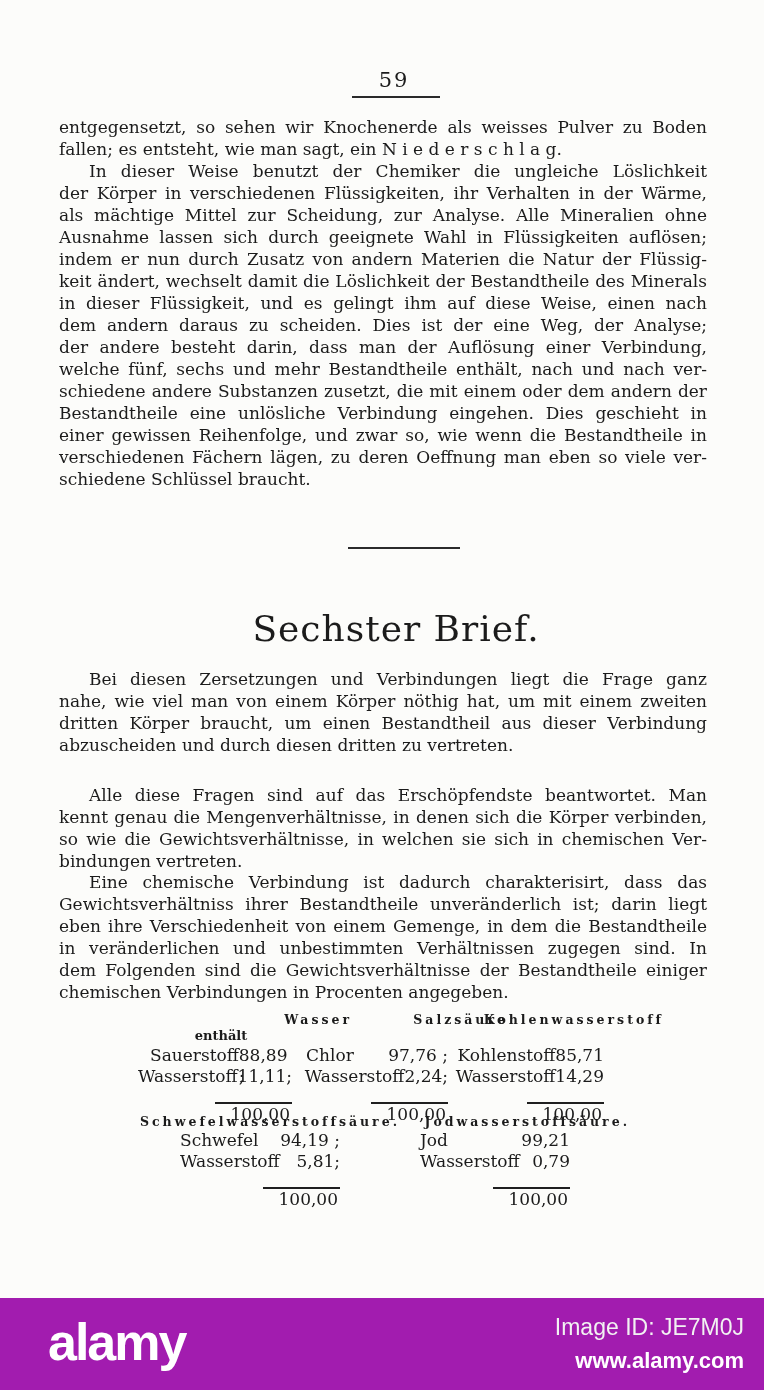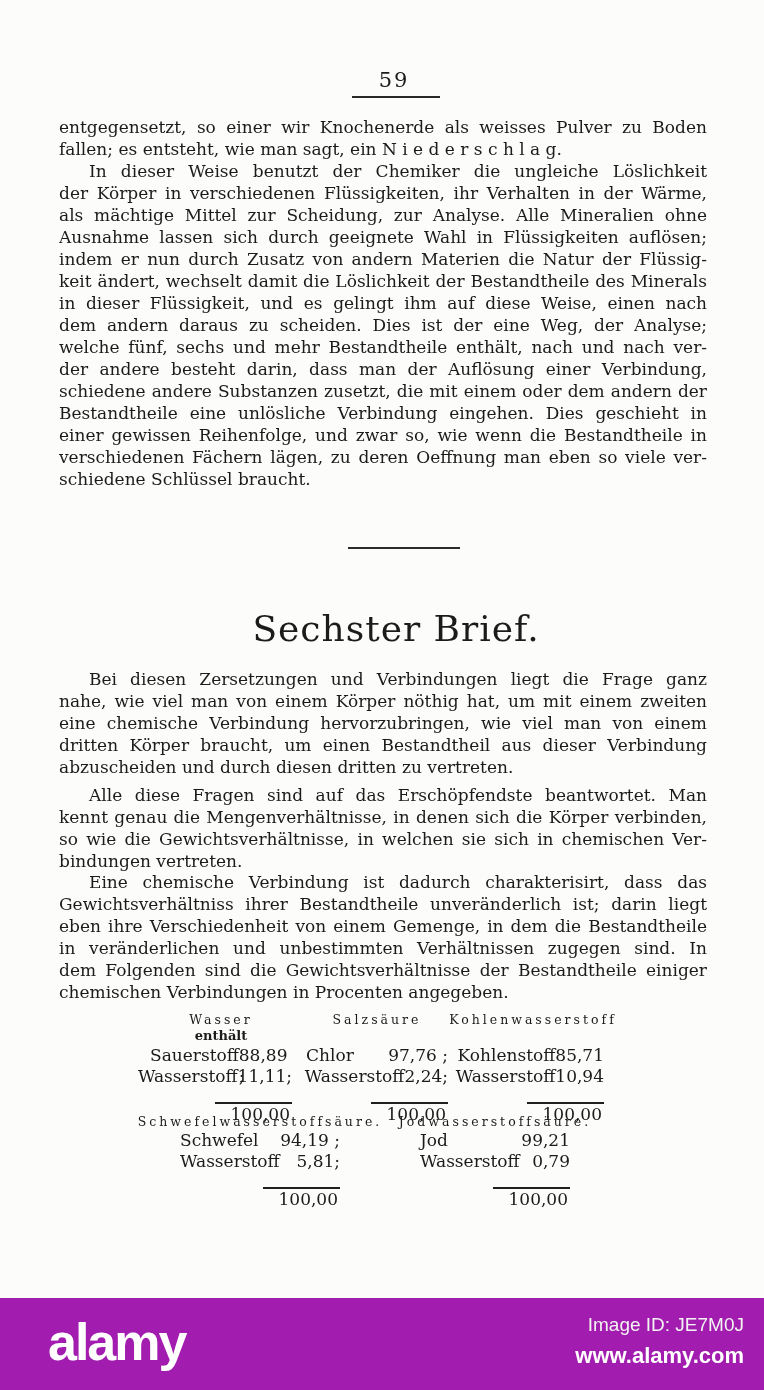--- a/index.html
+++ b/index.html
@@ -29,77 +29,76 @@
   .brief-heading { position:absolute; top:608px; left:0; width:764px; text-align:center;
                    font-size:36px; letter-spacing:1px; transform:translateX(14px); }
   
   .tables-row { position:absolute; left:0; width:764px; display:flex; }
   #tablesRow1 { top:1012px; padding-left:150px; gap:14px; }
   #tablesRow2 { top:1114px; padding-left:180px; gap:80px; }
   .minitable { flex:none; font-size:17px; }
   #tablesRow1 .minitable { width:142px; }
   #tablesRow2 .minitable { width:160px; }
   #tablesRow2 .minitable + .minitable { width:150px; }
-  .mt-title { text-align:center; white-space:nowrap; margin:0 -60px 1px;
-              font-size:12.5px; letter-spacing:3px; font-weight:normal; }
+  .mt-title { text-align:right; white-space:nowrap; margin:0 -60px 1px;
+              font-size:12.5px; letter-spacing:3px; font-weight:bold; }
   .mt-sub { text-align:center; height:17px; line-height:16px; font-size:13px; font-weight:bold; }
   .mt-row { display:flex; height:21px; line-height:21px;justify-content:flex-end; }
   .mt-label { flex:none; }
   .mt-val { margin-left:auto; }
   .mt-total .mt-val { border-top:2px solid #1f1f1f; padding:0 2px 0 16px; margin-top:15px; }
   
   .wm-bar { position:absolute; left:0; bottom:0; width:764px; height:92px; background:#a21caf;
             font-family:"Liberation Sans", sans-serif; color:#ffffff; }
   .wm-logo { position:absolute; left:48px; top:14px; font-size:52px; font-weight:bold;
              letter-spacing:-2px; line-height:60px; }
   .wm-right { position:absolute; right:20px; top:16px; text-align:right; }
-  .wm-id { font-size:19px; font-weight:400; color:#f2f2f2; }
+  .wm-id { font-size:23px; font-weight:400; color:#f2f2f2; }
   .wm-url { font-size:22px; font-weight:bold; margin-top:7px; }
 </style>
 </head>
 <body>
 
 <div class="page">
 
   <div class="pageno-wrap">
     <div class="pageno">59</div>
     <div class="pageno-rule"></div>
   </div>
 
   <div id="paraA" class="para">
-      <div class="line first">entgegensetzt, so einer wir Knochenerde als weisses Pulver zu Boden</div>
+      <div class="line first">entgegensetzt, so sehen wir Knochenerde als weisses Pulver zu Boden</div>
       <div class="line last">fallen; es entsteht, wie man sagt, ein N i e d e r s c h l a g.</div>
     </div>
 
   <div id="paraB" class="para indent">
       <div class="line first">In dieser Weise benutzt der Chemiker die ungleiche Löslichkeit</div>
       <div class="line">der Körper in verschiedenen Flüssigkeiten, ihr Verhalten in der Wärme,</div>
       <div class="line">als mächtige Mittel zur Scheidung, zur Analyse.  Alle Mineralien ohne</div>
       <div class="line">Ausnahme lassen sich durch geeignete Wahl in Flüssigkeiten auflösen;</div>
       <div class="line">indem er nun durch Zusatz von andern Materien die Natur der Flüssig-</div>
       <div class="line">keit ändert, wechselt damit die Löslichkeit der Bestandtheile des Minerals</div>
       <div class="line">in dieser Flüssigkeit, und es gelingt ihm auf diese Weise, einen nach</div>
       <div class="line">dem andern daraus zu scheiden.  Dies ist der eine Weg, der Analyse;</div>
+      <div class="line">der andere besteht darin, dass man der Auflösung einer Verbindung,</div>
       <div class="line">welche fünf, sechs und mehr Bestandtheile enthält, nach und nach ver-</div>
-      <div class="line">der andere besteht darin, dass man der Auflösung einer Verbindung,</div>
       <div class="line">schiedene andere Substanzen zusetzt, die mit einem oder dem andern der</div>
       <div class="line">Bestandtheile eine unlösliche Verbindung eingehen.  Dies geschieht in</div>
       <div class="line">einer gewissen Reihenfolge, und zwar so, wie wenn die Bestandtheile in</div>
       <div class="line">verschiedenen Fächern lägen, zu deren Oeffnung man eben so viele ver-</div>
       <div class="line last">schiedene Schlüssel braucht.</div>
     </div>
 
   <div class="divider"></div>
 
   <div class="brief-heading">Sechster Brief.</div>
 
   <div id="paraC" class="para indent">
       <div class="line first">Bei diesen Zersetzungen und Verbindungen liegt die Frage ganz</div>
       <div class="line">nahe, wie viel man von einem Körper nöthig hat, um mit einem zweiten</div>
-      <div class="line">eine chemische Verbindung hervorzubringen, wie viel man von einem</div>
       <div class="line">dritten Körper braucht, um einen Bestandtheil aus dieser Verbindung</div>
       <div class="line last">abzuscheiden und durch diesen dritten zu vertreten.</div>
     </div>
 
   <div id="paraD" class="para indent">
       <div class="line first">Alle diese Fragen sind auf das Erschöpfendste beantwortet.  Man</div>
       <div class="line">kennt genau die Mengenverhältnisse, in denen sich die Körper verbinden,</div>
       <div class="line">so wie die Gewichtsverhältnisse, in welchen sie sich in chemischen Ver-</div>
       <div class="line last">bindungen vertreten.</div>
     </div>
@@ -146,21 +145,21 @@
       </div>
       <div class="minitable">
         <div class="mt-title">Kohlenwasserstoff</div>
         <div class="mt-sub"></div>
         <div class="mt-row">
           <span class="mt-label">Kohlenstoff</span>
           <span class="mt-val">85,71</span>
         </div>
         <div class="mt-row">
           <span class="mt-label">Wasserstoff</span>
-          <span class="mt-val">10,94</span>
+          <span class="mt-val">14,29</span>
         </div>
         <div class="mt-row mt-total">
           <span class="mt-val">100,00</span>
         </div>
       </div>
     </div>
 
   <div id="tablesRow2" class="tables-row">
       <div class="minitable">
         <div class="mt-title">Schwefelwasserstoffsäure.</div>

